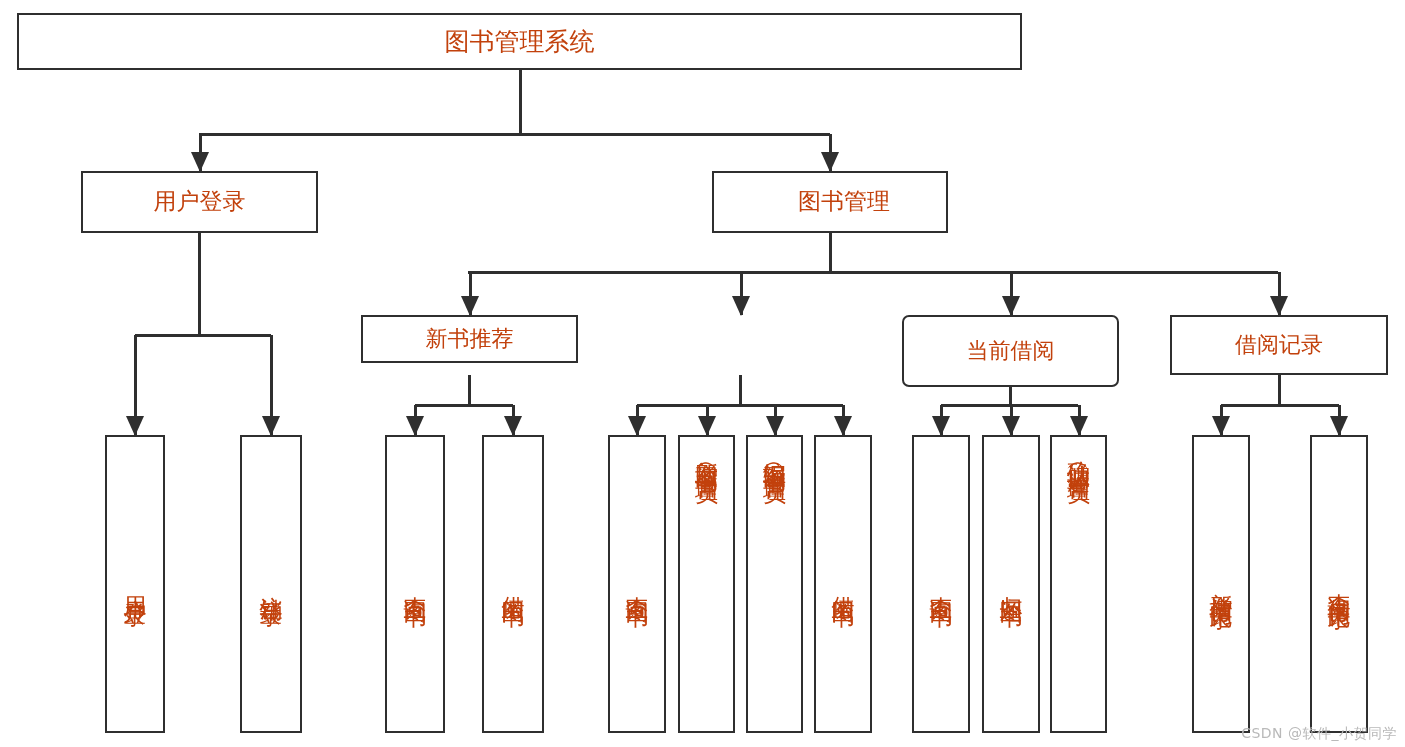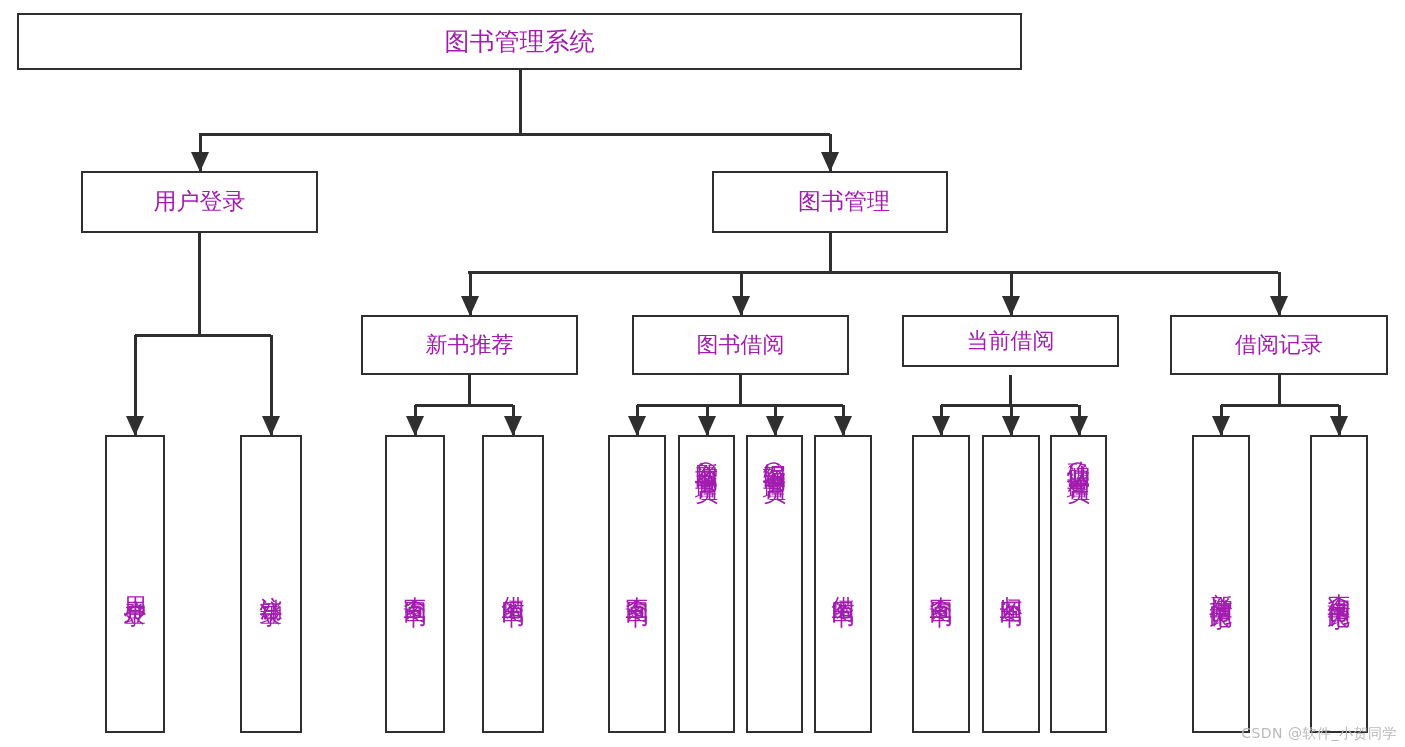--- a/index.html
+++ b/index.html
@@ -27,21 +27,21 @@
     pointer-events: none;
   }
   .node {
     position: absolute;
     box-sizing: border-box;
     border: 2.5px solid #2f2f2f;
     background: #ffffff;
     display: flex;
     align-items: center;
     justify-content: center;
-    color: #a21caf;
+    color: #c2410c;
     line-height: 1.18;
     text-align: center;
   }
   .node.root {
     font-size: 25px;
   }
   .node.level2 {
     font-size: 23px;
   }
   .node.level3 {
@@ -152,27 +152,24 @@
     <span>图书管理系统</span>
   </div>
 
   <div class="node level2" style="left: 81px; top: 171px; width: 237px; height: 62px;">
     <span>用户登录</span>
   </div>
   <div class="node level2" style="left: 712px; top: 171px; width: 236px; height: 62px; padding-left: 28px;">
     <span>图书管理</span>
   </div>
 
-  <div class="node level3" style="left: 361px; top: 315px; width: 217px; height: 60px;">
+  <div class="node level3" style="left: 361px; top: 315px; width: 217px; height: 48px;">
     <span>新书推荐</span>
   </div>
-  <div class="node level3" style="left: 632px; top: 315px; width: 217px; height: 60px;">
-    <span>图书借阅</span>
-  </div>
-  <div class="node level3" style="left: 902px; top: 315px; width: 217px; height: 52px;">
+  <div class="node level3" style="left: 902px; top: 315px; width: 217px; height: 72px; border-radius: 7px;">
     <span>当前借阅</span>
   </div>
   <div class="node level3" style="left: 1170px; top: 315px; width: 218px; height: 60px; align-items: center;">
     <span>借阅记录</span>
   </div>
 
   <div class="node leaf anchor-middle" style="left: 105px; top: 435px; width: 60px; height: 298px;">
     <div class="leaf-inner">
       <span class="leaf-label">用户登录</span>
     </div>

